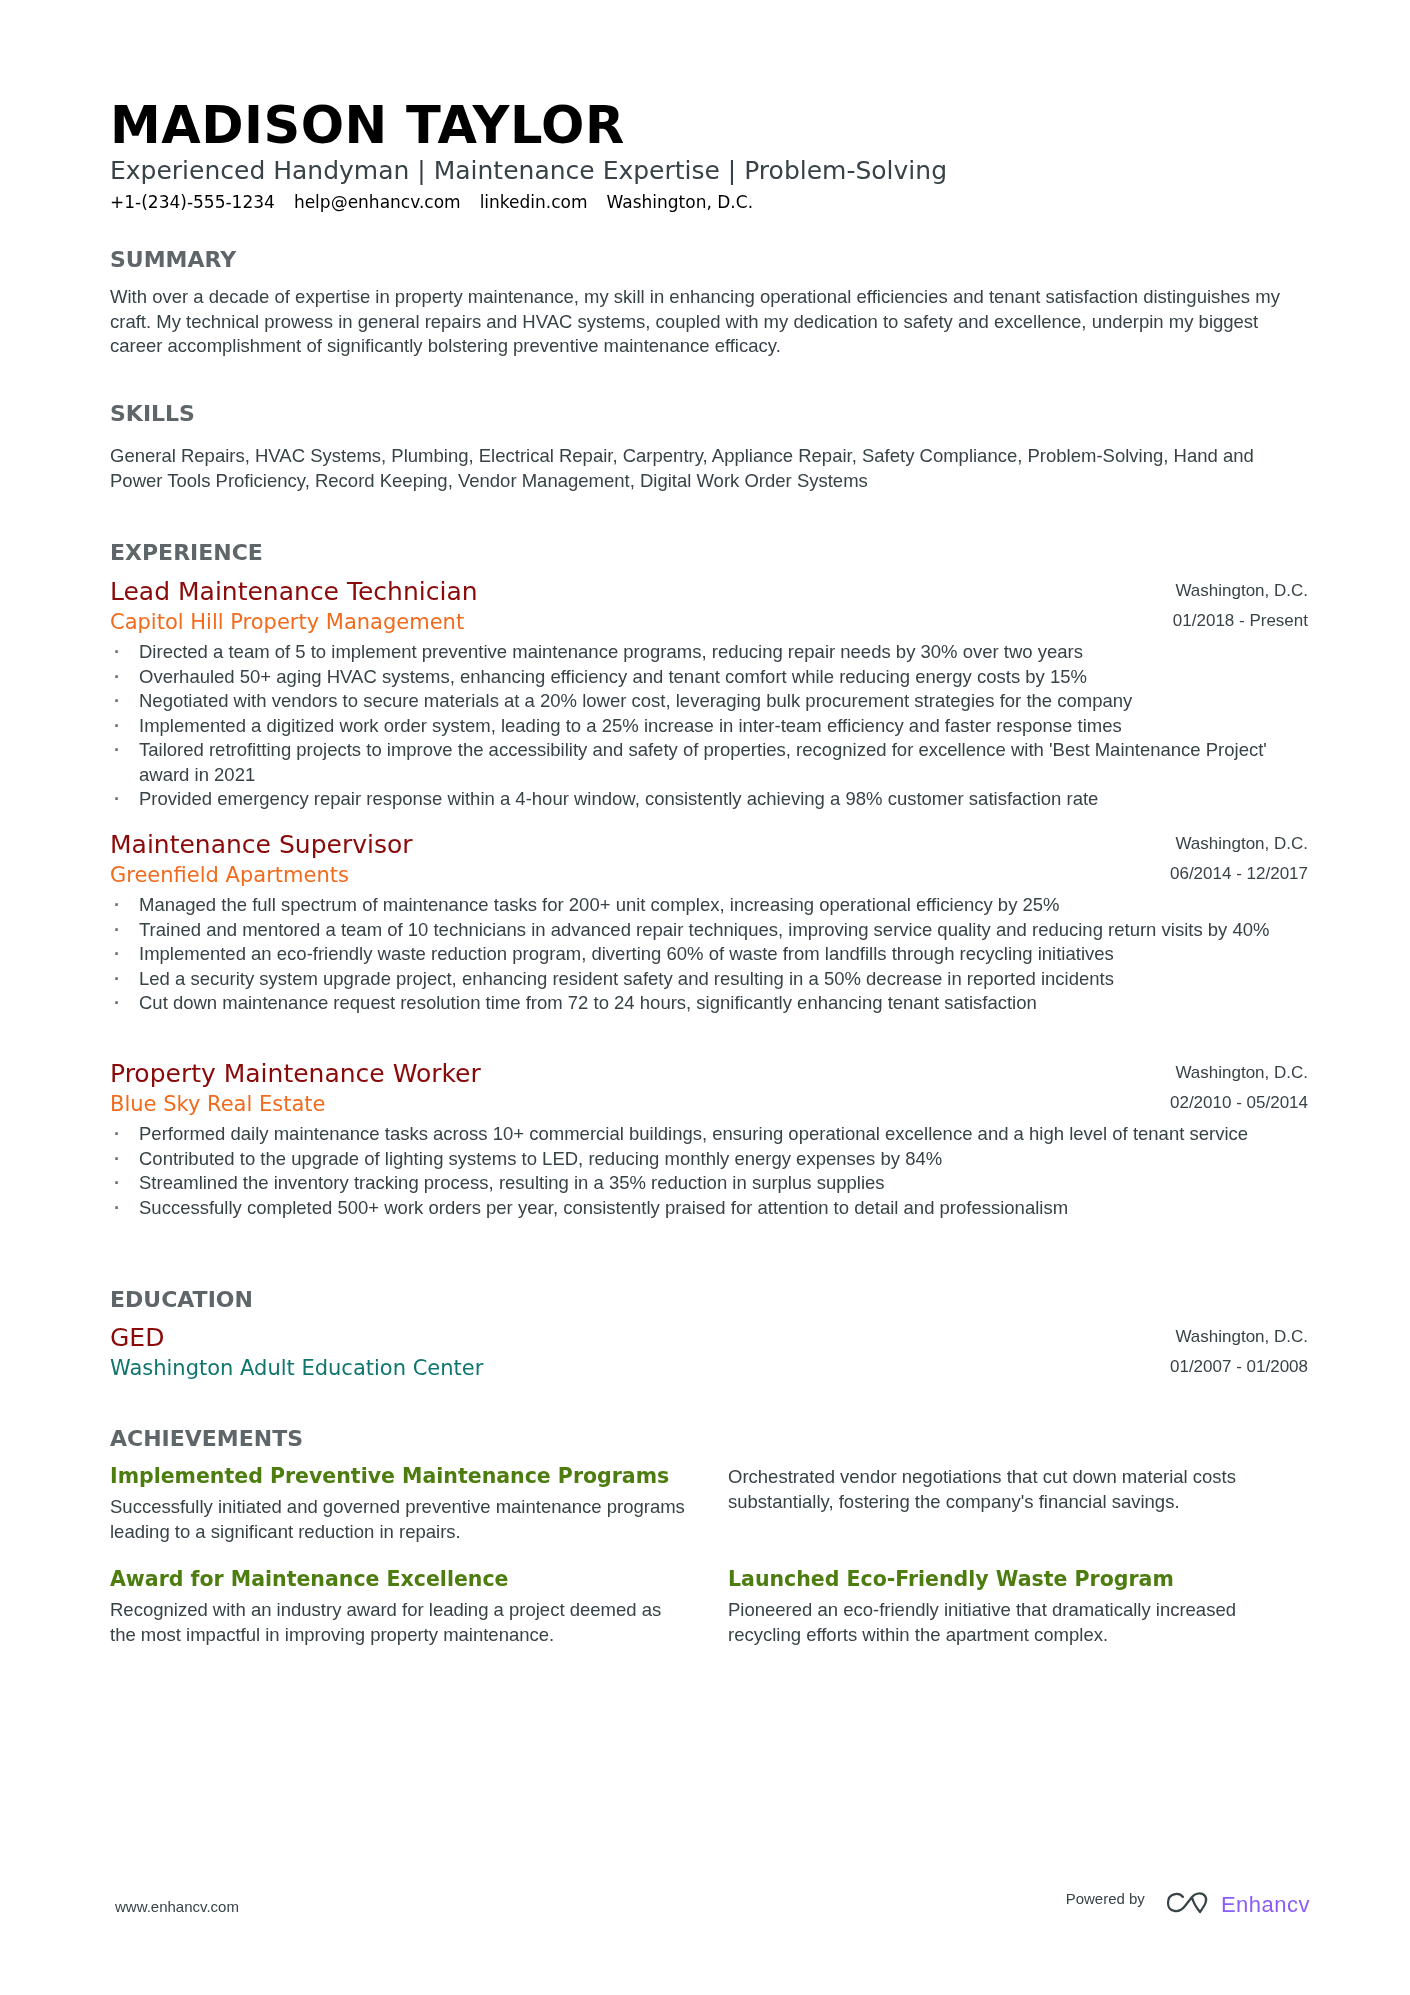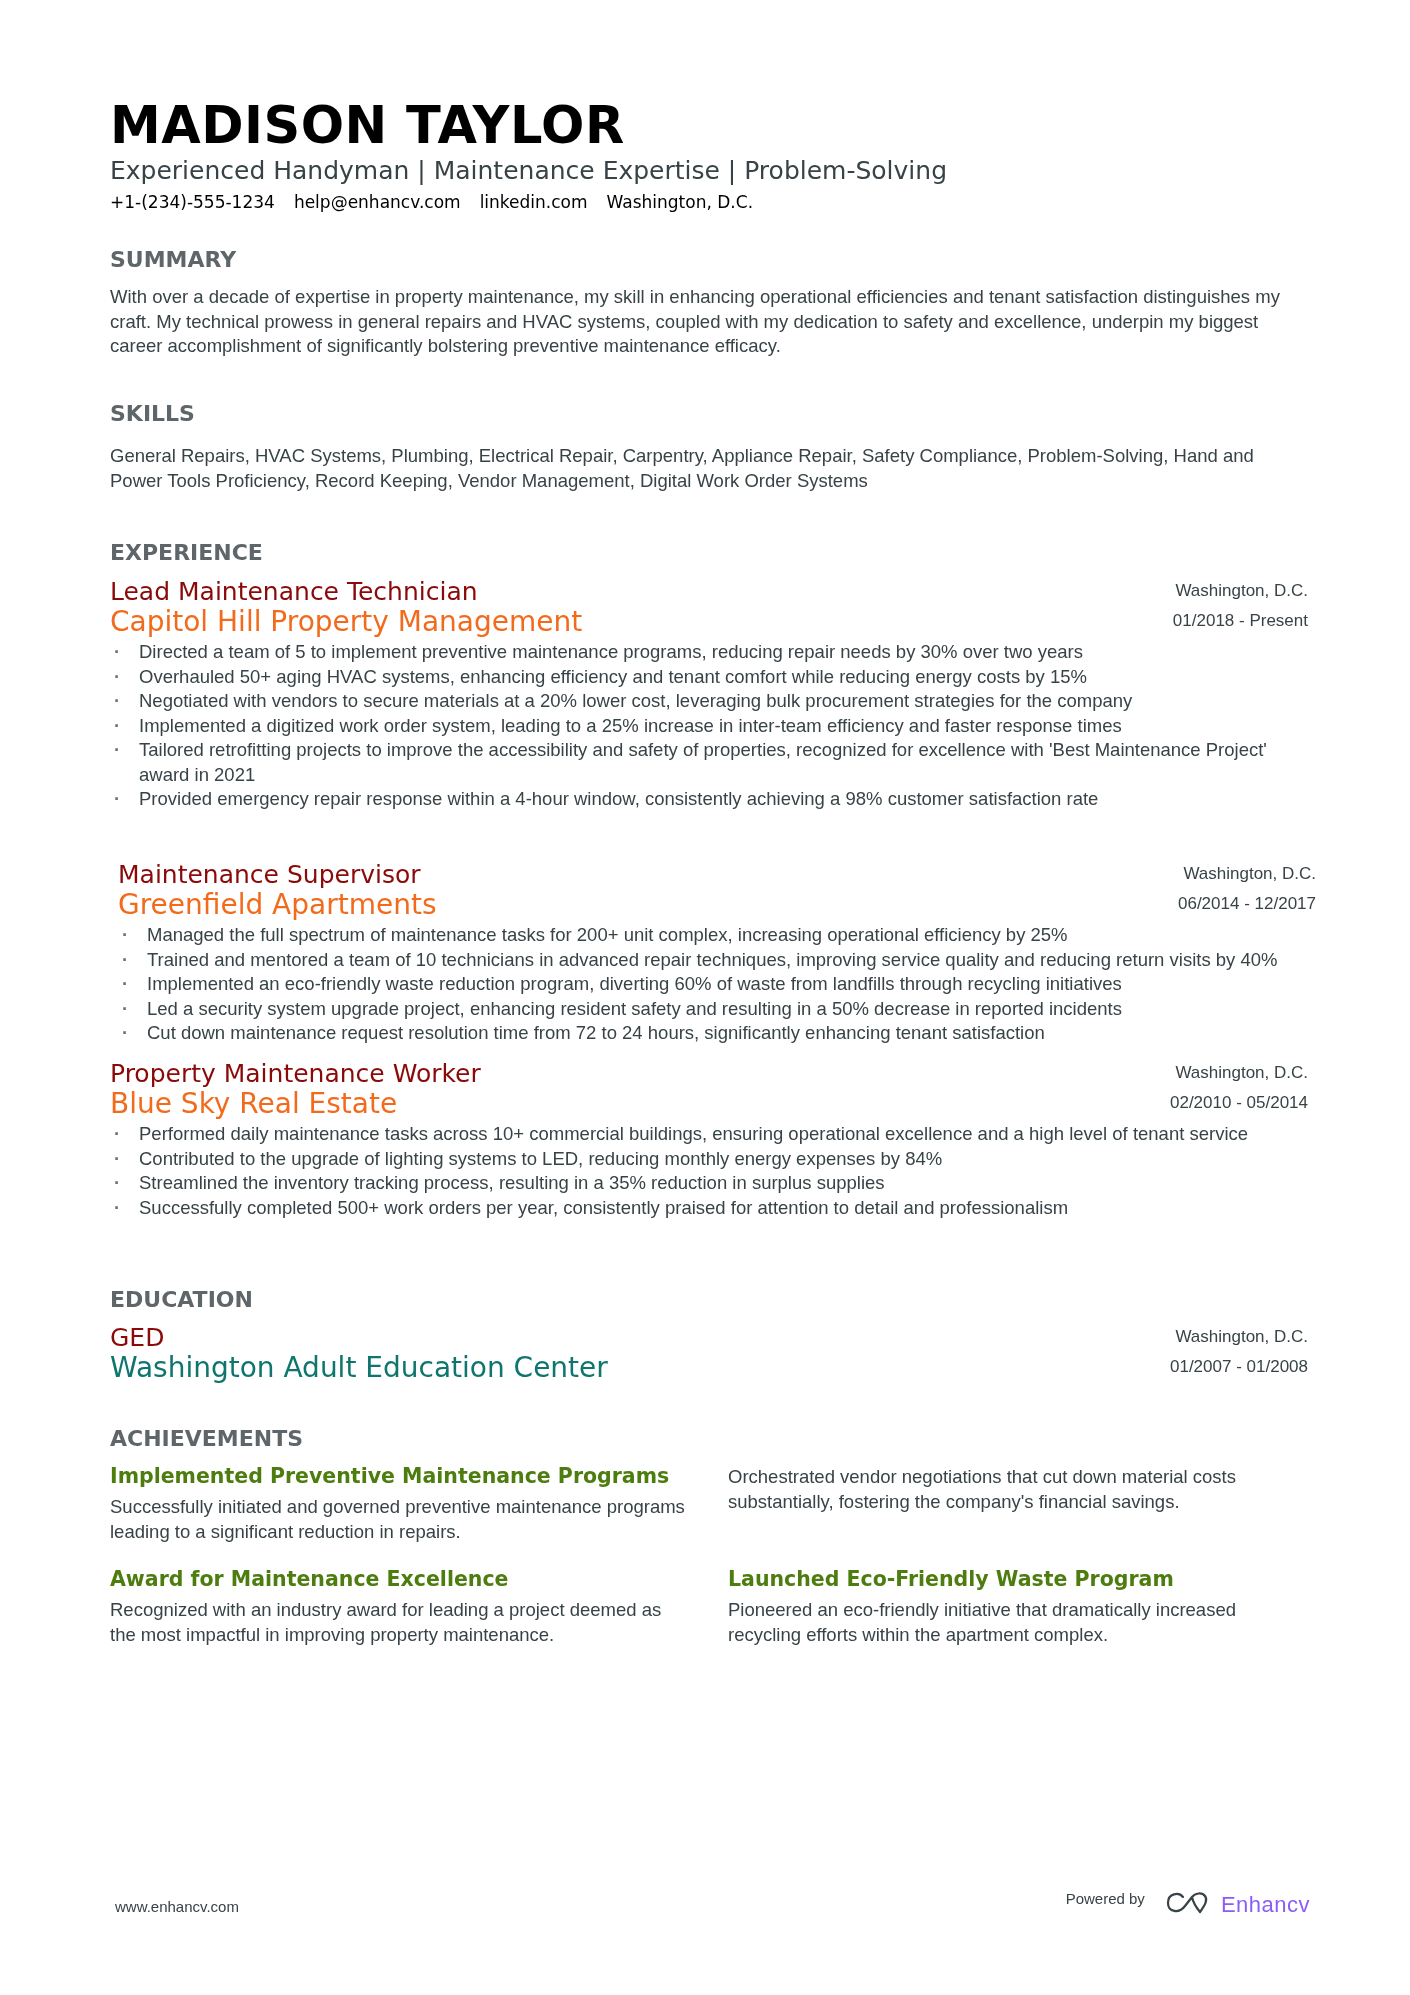--- a/index.html
+++ b/index.html
@@ -10,21 +10,21 @@
     .name { position: absolute; top: 96px; left: 0; font-size: 51px; font-weight: bold; color: #000000; letter-spacing: 0.5px; line-height: 60px; font-family: "DejaVu Sans", sans-serif; }
     .subtitle { position: absolute; top: 155px; left: 0; font-size: 25px; color: #384347; line-height: 32px; font-family: "DejaVu Sans", sans-serif; }
     .contacts { position: absolute; top: 190px; left: 0; font-size: 17px; line-height: 24px; color: #000000; display: flex; gap: 19px; font-family: "DejaVu Sans", sans-serif; }
     .contacts span { white-space: nowrap; }
 
     .section-title { position: absolute; left: 0; font-size: 22px; font-weight: bold; color: #5f6669; line-height: 28px; font-family: "DejaVu Sans", sans-serif; }
     .para { position: absolute; left: 0; width: 1198px; font-size: 18.5px; line-height: 24.5px; color: #384347; }
 
     .job { position: absolute; left: 0; width: 1198px; }
     .job-title { font-size: 25px; color: #8a0a0a; line-height: 32px; font-family: "DejaVu Sans", sans-serif; }
-    .job-company { font-size: 28px; color: #f26b1d; line-height: 28px; font-family: "DejaVu Sans", sans-serif; }
+    .job-company { font-size: 21px; color: #f26b1d; line-height: 28px; font-family: "DejaVu Sans", sans-serif; }
     .job-company.plain { color: #0f766e; }
     .job-meta { position: absolute; right: 0; top: 0; text-align: right; font-size: 17px; line-height: 30px; color: #384347; }
     .job-meta div { white-space: nowrap; }
     .bullets { list-style: none; margin-top: 4px; }
     .bullets li { position: relative; padding-left: 29px; font-size: 18.5px; line-height: 24.5px; color: #384347; }
     .bullets li::before { content: "\00B7"; position: absolute; left: 4px; top: 0; color: #6b7378; font-weight: bold; }
 
     .ach { position: absolute; width: 580px; }
     .ach-title { font-size: 20.5px; font-weight: bold; color: #4d7c0f; line-height: 30px; font-family: "DejaVu Sans", sans-serif; }
     .ach-desc { font-size: 18.5px; line-height: 24.5px; color: #384347; margin-top: 4px; }
@@ -66,21 +66,21 @@
     <ul class="bullets">
       <li>Directed a team of 5 to implement preventive maintenance programs, reducing repair needs by 30% over two years</li>
       <li>Overhauled 50+ aging HVAC systems, enhancing efficiency and tenant comfort while reducing energy costs by 15%</li>
       <li>Negotiated with vendors to secure materials at a 20% lower cost, leveraging bulk procurement strategies for the company</li>
       <li>Implemented a digitized work order system, leading to a 25% increase in inter-team efficiency and faster response times</li>
       <li>Tailored retrofitting projects to improve the accessibility and safety of properties, recognized for excellence with 'Best Maintenance Project' award in 2021</li>
       <li>Provided emergency repair response within a 4-hour window, consistently achieving a 98% customer satisfaction rate</li>
     </ul>
   </div>
 
-  <div class="job" style="top:859px;margin-left:8px;">
+  <div class="job" style="top:829px;">
     <div class="job-title">Maintenance Supervisor</div>
     <div class="job-company">Greenfield Apartments</div>
     <div class="job-meta">
       <div>Washington, D.C.</div>
       <div>06/2014 - 12/2017</div>
     </div>
     <ul class="bullets">
       <li>Managed the full spectrum of maintenance tasks for 200+ unit complex, increasing operational efficiency by 25%</li>
       <li>Trained and mentored a team of 10 technicians in advanced repair techniques, improving service quality and reducing return visits by 40%</li>
       <li>Implemented an eco-friendly waste reduction program, diverting 60% of waste from landfills through recycling initiatives</li>

